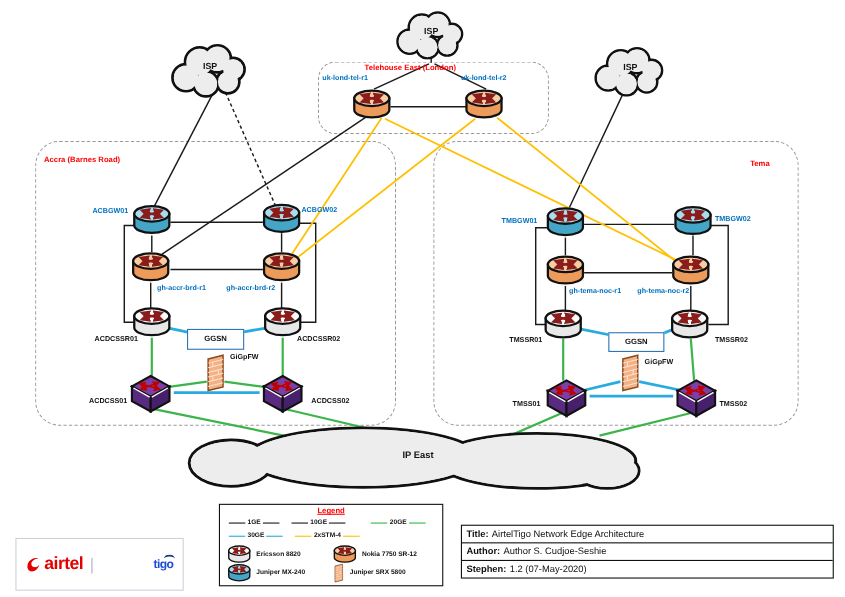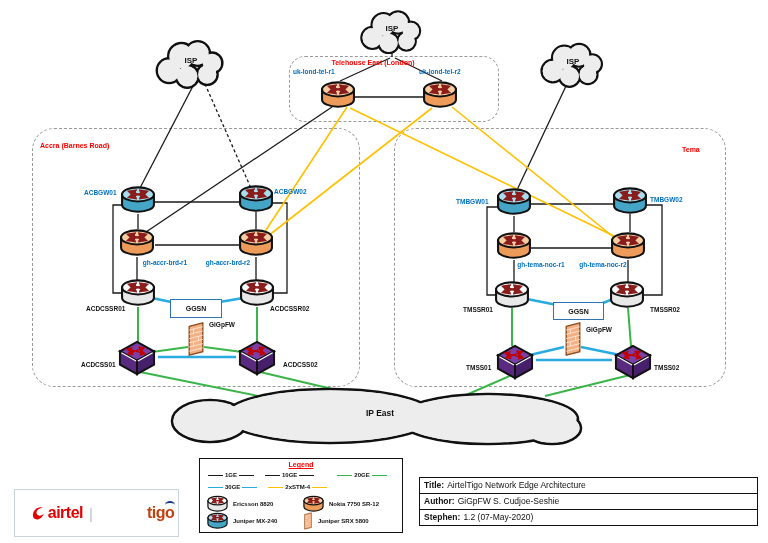--- a/index.html
+++ b/index.html
@@ -37,24 +37,24 @@
   .lg-dev .lg-t{margin-left:4px;}
   
   #tb{position:absolute;left:419px;top:464px;width:337px;border:1.6px solid #111;background:#fff;margin-top:13px;}
   .tb-row{height:15px;line-height:15px;border-bottom:1.6px solid #111;font-size:8.5px;
           padding-left:4px;color:#111;white-space:nowrap;}
   .tb-row:last-child{border-bottom:none;}
   .tb-label{font-weight:bold;}
   .tb-val{margin-left:3px;}
   
   #logo{position:absolute;left:14px;top:489px;width:151px;height:46px;border:1px solid #ccd2da;
-        background:#fff;display:flex;align-items:center;justify-content:center;padding-left:12px;}
+        background:#fff;display:flex;align-items:center;justify-content:center;}
   #logo .airtel{color:#E40000;font-weight:bold;font-size:16px;letter-spacing:-0.5px;}
   #logo .bar{color:#b9bfc9;font-size:15px;margin:0 6px;font-weight:normal;}
-  #logo .tigo{color:#c2410c;font-weight:bold;font-size:16px;letter-spacing:-0.5px;position:relative;margin-left:48px;}
+  #logo .tigo{color:#1d4ed8;font-weight:bold;font-size:11px;letter-spacing:-0.5px;position:relative;margin-left:48px;}
   #logo .tigo-arc{position:absolute;width:10px;height:6px;border-top:2.4px solid #16397F;
         border-radius:50% 50% 0 0;right:-1px;top:-3px;}
 </style>
 </head>
 <body>
 
 <div id="stage">
 
   <div id="box-telehouse" class="site-box"></div>
   <div id="box-accra" class="site-box"></div>
@@ -333,21 +333,21 @@
         <svg width="12" height="18" viewBox="0 0 26 42">
             <use href="#firewall"></use>
           </svg>
         <span class="lg-t">Juniper SRX 5800</span>
       </span>
     </div>
   </div>
 
   <div id="tb">
     <div class="tb-row"><span class="tb-label">Title:</span><span class="tb-val">AirtelTigo Network Edge Architecture</span></div>
-    <div class="tb-row"><span class="tb-label">Author:</span><span class="tb-val">GiGpFW S. Cudjoe-Seshie</span></div>
+    <div class="tb-row"><span class="tb-label">Author:</span><span class="tb-val">Author S. Cudjoe-Seshie</span></div>
     <div class="tb-row"><span class="tb-label">Stephen:</span><span class="tb-val">1.2 (07-May-2020)</span></div>
   </div>
 
   <div id="logo">
     <svg width="17" height="17" viewBox="0 0 20 20">
       <path d="M3,15 C0,8 7,1 14,3 C9,4 5,7 7,11 C9,14 14,12 15,10 C13,17 6,19 3,15 Z" fill="#E40000"></path>
     </svg>
     <span class="airtel">airtel</span>
     <span class="bar">|</span>
     <span class="tigo"><span>tigo</span><span class="tigo-arc"></span></span>

